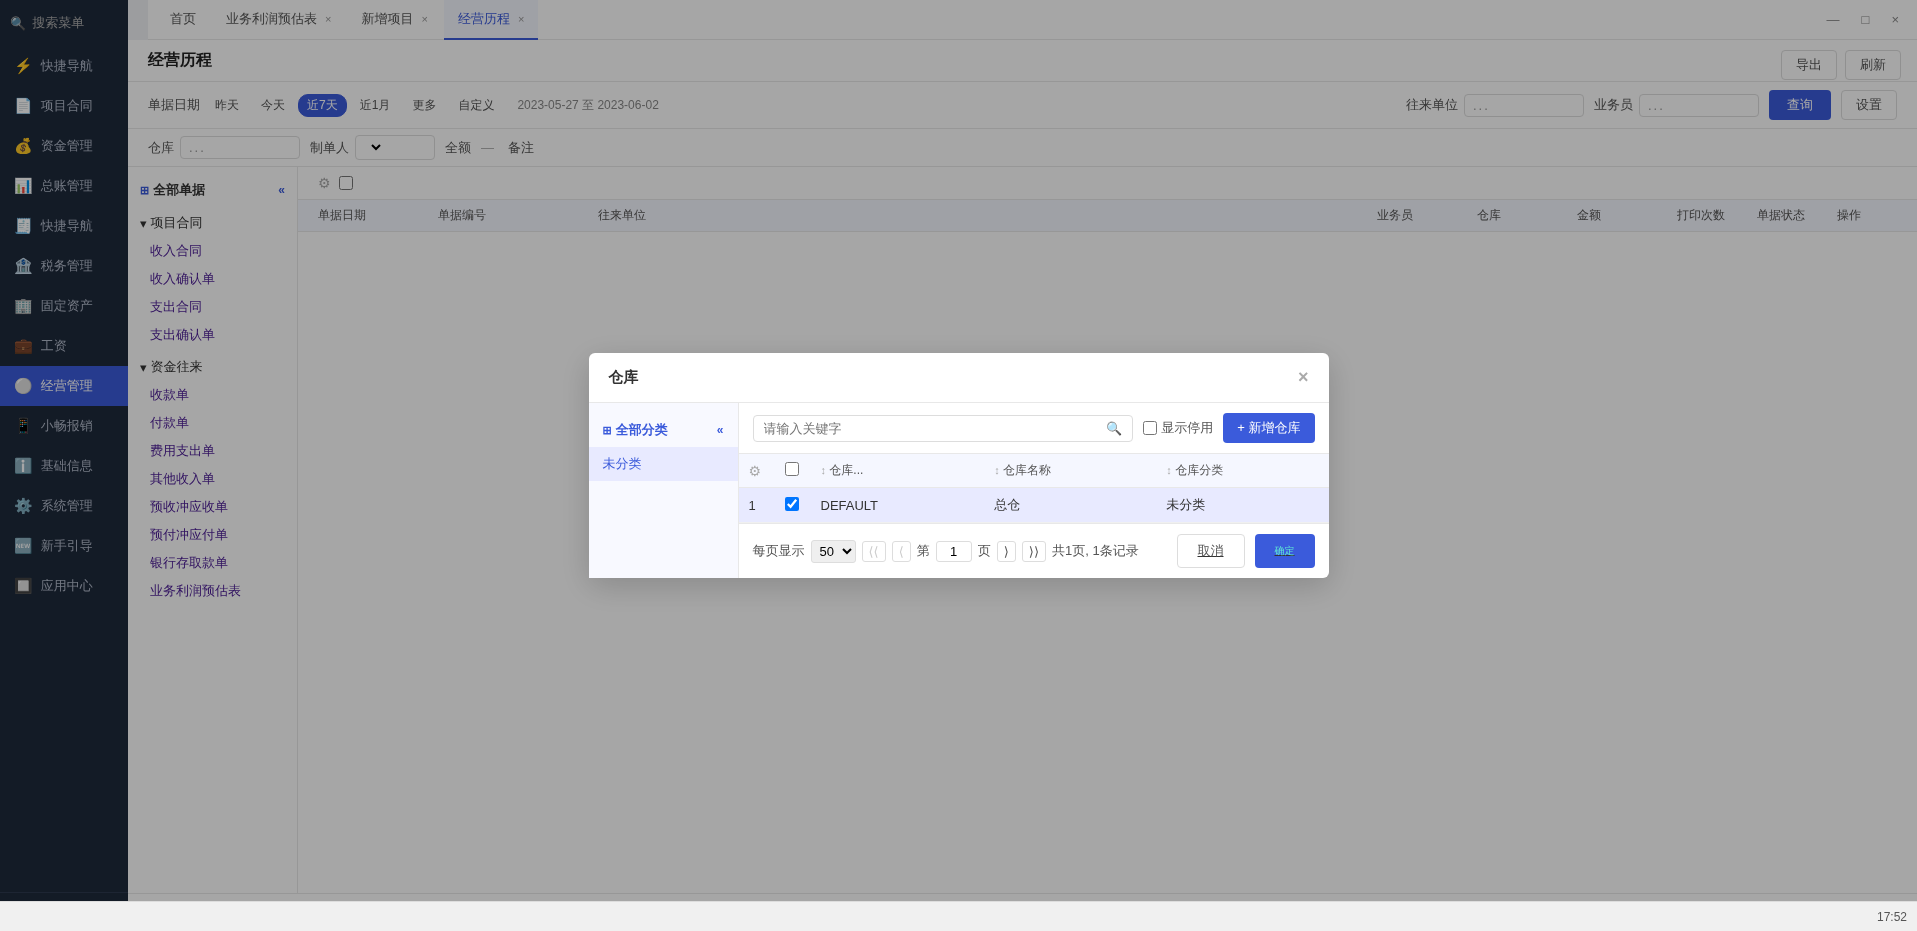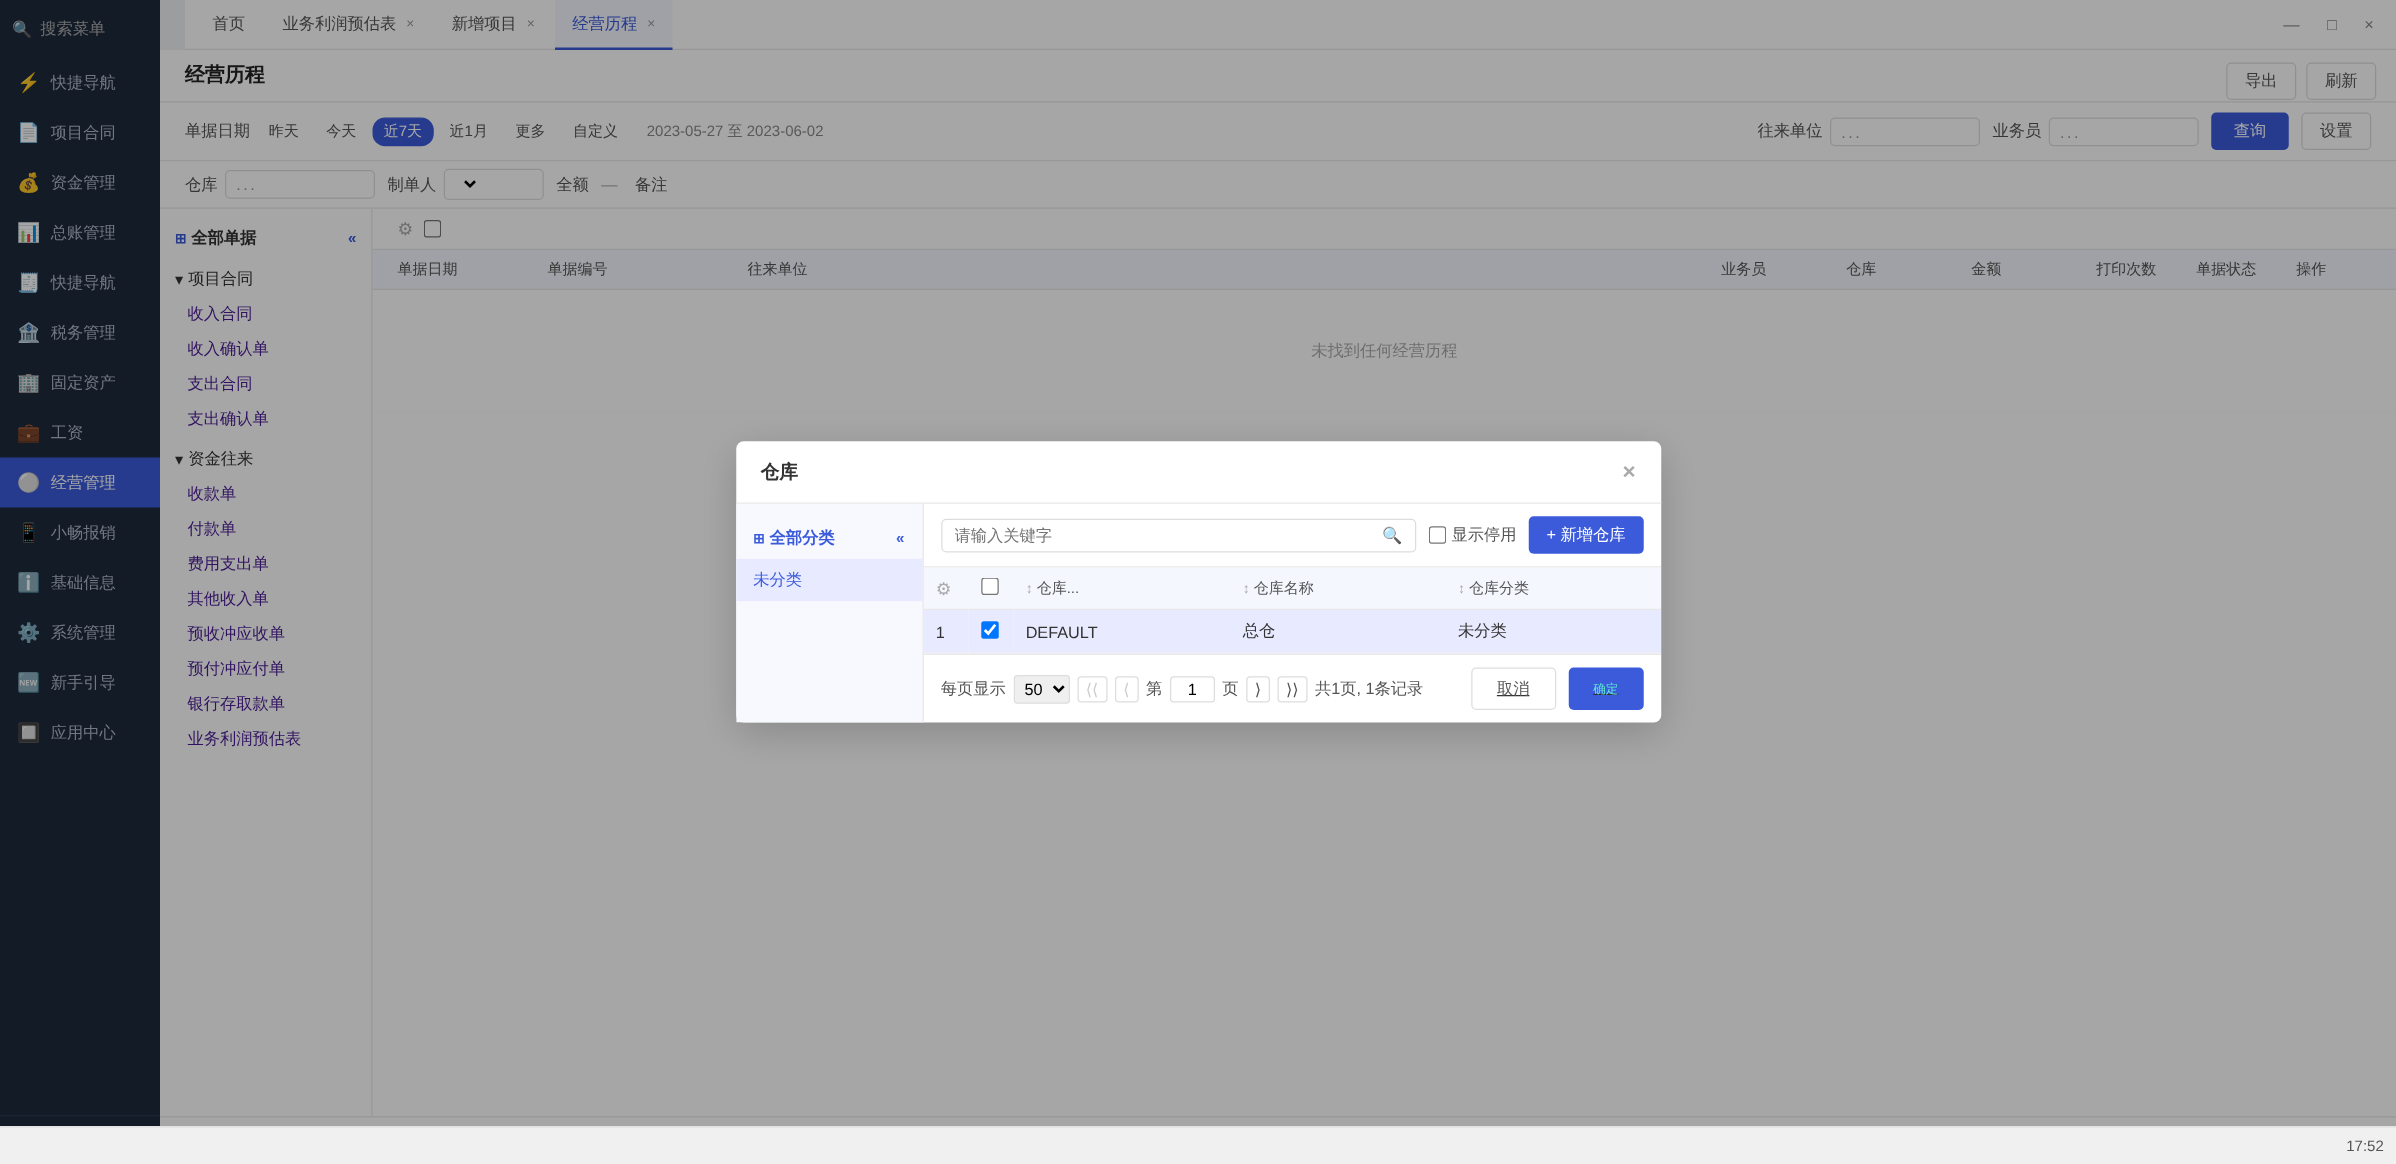--- a/index.html
+++ b/index.html
@@ -435,23 +435,20 @@
         <div style="width:160px;">单据编号</div>
         <div style="flex:1;">往来单位</div>
         <div style="width:100px;">业务员</div>
         <div style="width:100px;">仓库</div>
         <div style="width:100px;">金额</div>
         <div style="width:80px;">打印次数</div>
         <div style="width:80px;">单据状态</div>
         <div style="width:60px;">操作</div>
       </div>
 
-      <div class="no-data-row">
-        <div>未找到任何经营历程</div>
-      </div>
       <div style="flex:1; background:#fff;"></div>
 
     </div>
   </div>
 
   <div style="background:#fff; border-top:1px solid #e8e8e8; padding:7px 20px; display:flex; align-items:center; gap:8px; font-size:13px; color:#555; flex-shrink:0;">
     <span>每页显示</span>
     <select class="per-page-select">
       <option>50</option>
     </select>

